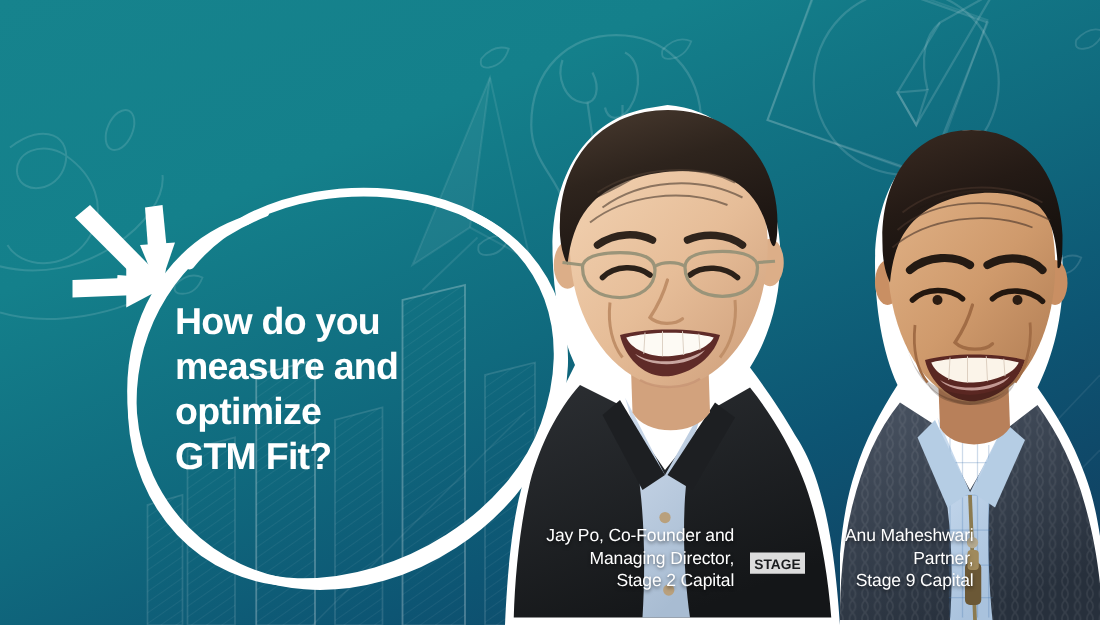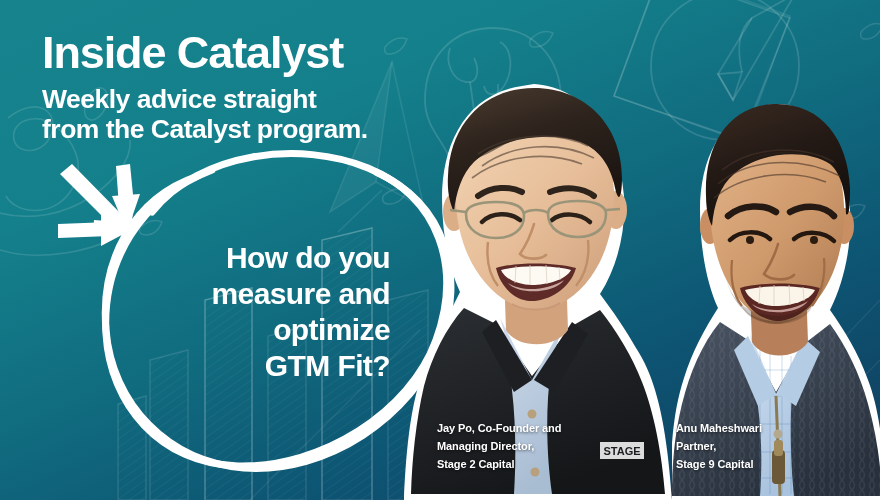--- a/index.html
+++ b/index.html
@@ -17,35 +17,35 @@
     letter-spacing:-1.1px;white-space:nowrap;margin:0;
   }
   .subtitle{
     font-size:26.5px;line-height:30px;font-weight:700;color:#ffffff;
     letter-spacing:-0.5px;margin:6px 0 0 0;white-space:pre-line;
   }
 
   
   .question{
     position:absolute;left:140px;top:240px;width:250px;z-index:22;
-    text-align:right;color:#fff;font-size:30px;line-height:36px;
+    text-align:left;color:#fff;font-size:30px;line-height:36px;
     font-weight:700;letter-spacing:-0.6px;white-space:pre-line;
     pointer-events:none;
   }
 
   
   .person{position:absolute;bottom:0;z-index:15;}
   #person-jay{left:404px;width:268px;height:420px;}
   #person-anu{left:672px;width:212px;height:400px;}
 
   
   .caption{
-    position:absolute;z-index:30;color:#fff;font-weight:700;
-    font-size:11px;line-height:18px;letter-spacing:-0.1px;
-    white-space:pre-line;text-shadow:0 1px 3px rgba(0,0,0,.55);
+    position:absolute;z-index:30;color:#fff;font-weight:400;
+    font-size:14px;line-height:18px;letter-spacing:-0.1px;
+    white-space:pre-line;text-shadow:0 1px 3px rgba(0,0,0,.55);text-align:right;
   }
   #caption-jay{left:437px;top:419px;}
   #caption-anu{left:676px;top:419px;}
 </style>
 </head>
 <body>
 
 <div id="stage">
 
   <svg class="svgfull" viewBox="0 0 880 500" preserveAspectRatio="none">
@@ -125,25 +125,20 @@
       <path d="M660 -30 L 790 16 L 744 142 L 614 96 Z"></path>
     </g>
 
     <g stroke="rgba(255,255,255,0.07)" stroke-width="1.4" fill="none">
       <path d="M690 500 L 880 300"></path>
       <path d="M742 500 L 880 360"></path>
       <path d="M250 500 L 420 330"></path>
     </g>
   </svg>
 
-  <div class="headline">
-    <div class="title">Inside Catalyst</div>
-    <div class="subtitle">Weekly advice straight
-from the Catalyst program.</div>
-  </div>
 
   <svg class="svgfull" style="z-index:12;" viewBox="0 0 880 500">
 
     <g fill="none" stroke="#ffffff" stroke-linecap="round" stroke-width="7">
       <path d="M152 212
                C 200 152 300 140 368 168
                C 440 198 462 268 436 340
                C 410 412 322 468 238 466
                C 160 464 110 404 106 334
                C 102 262 140 198 212 170"></path>

